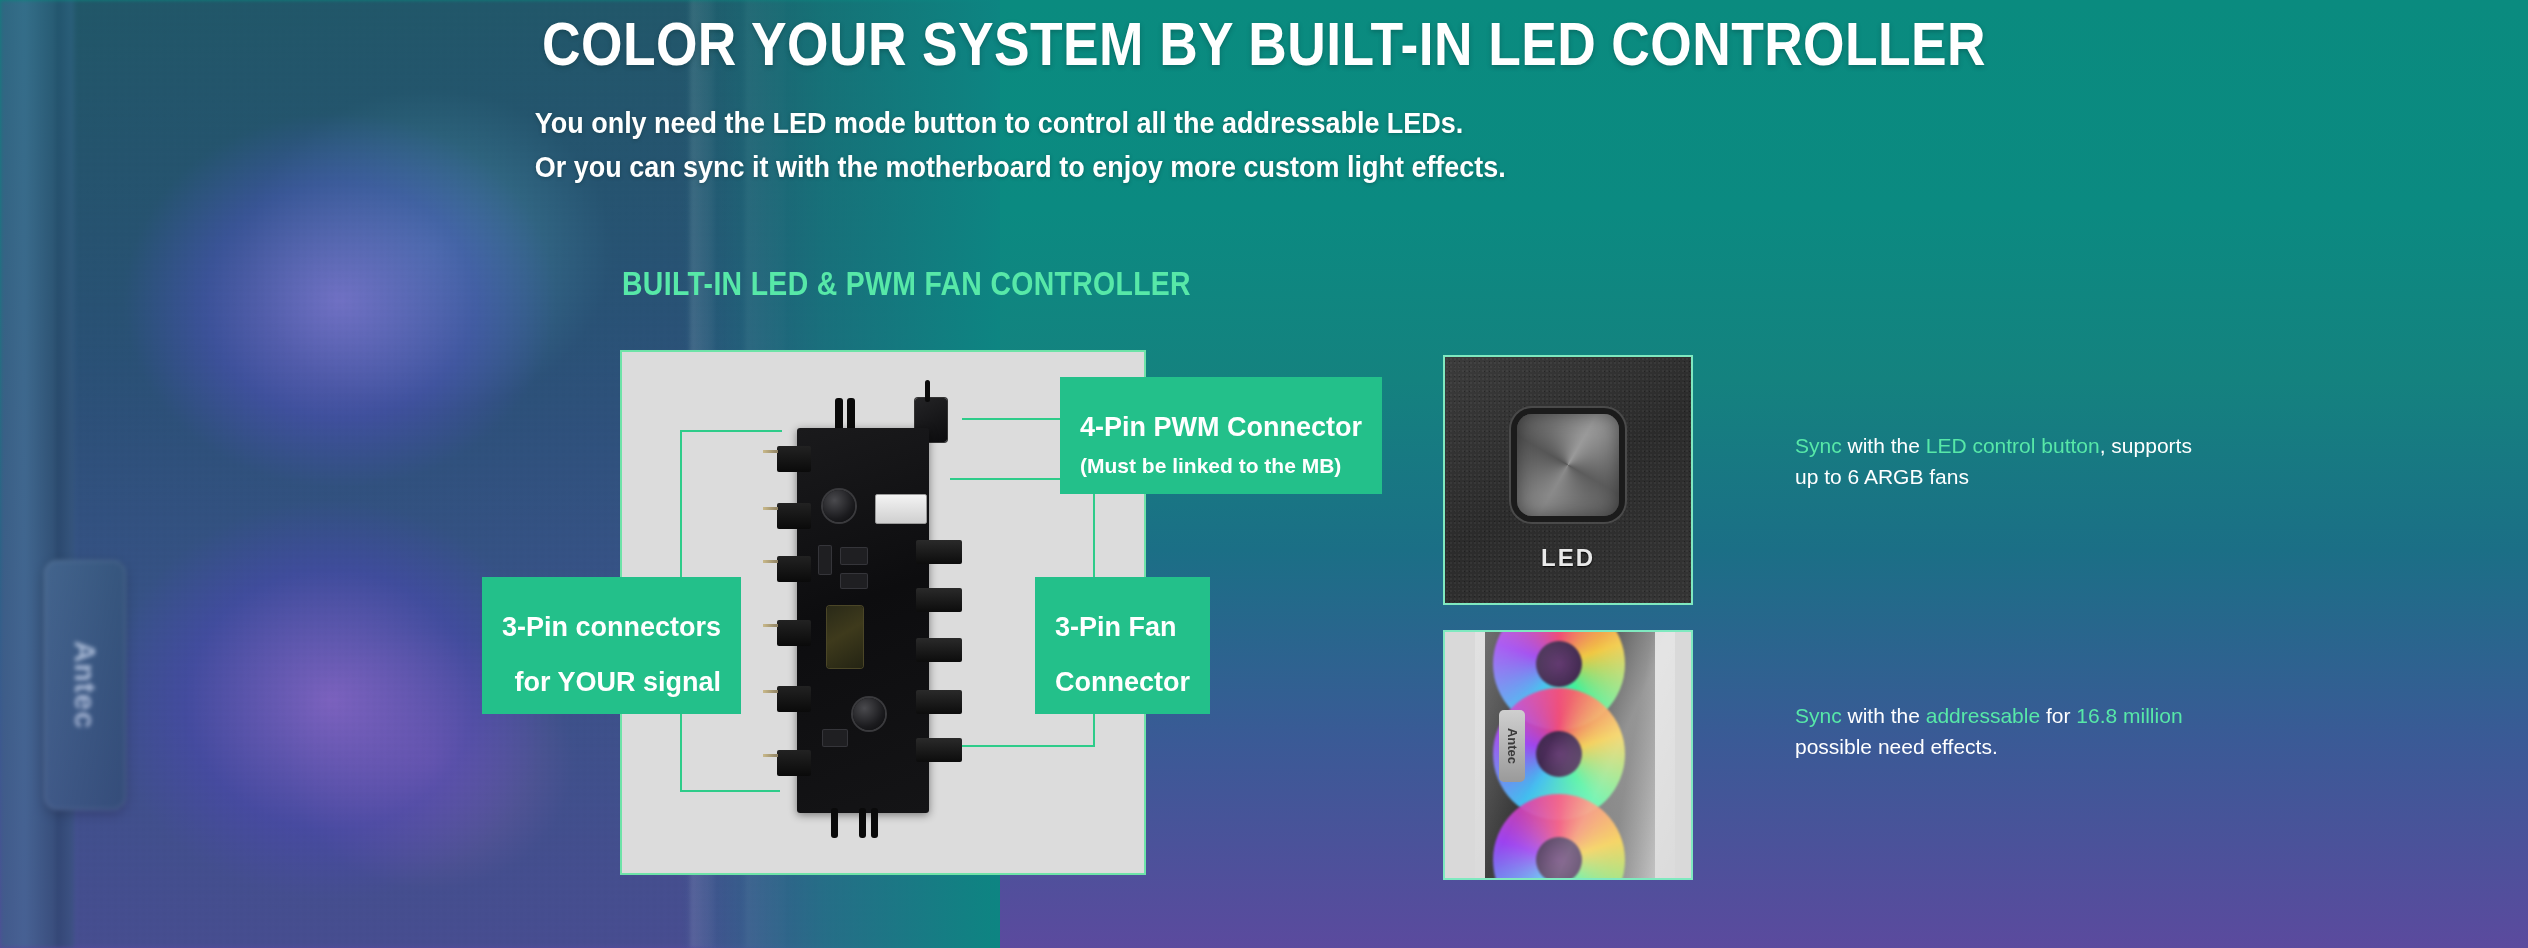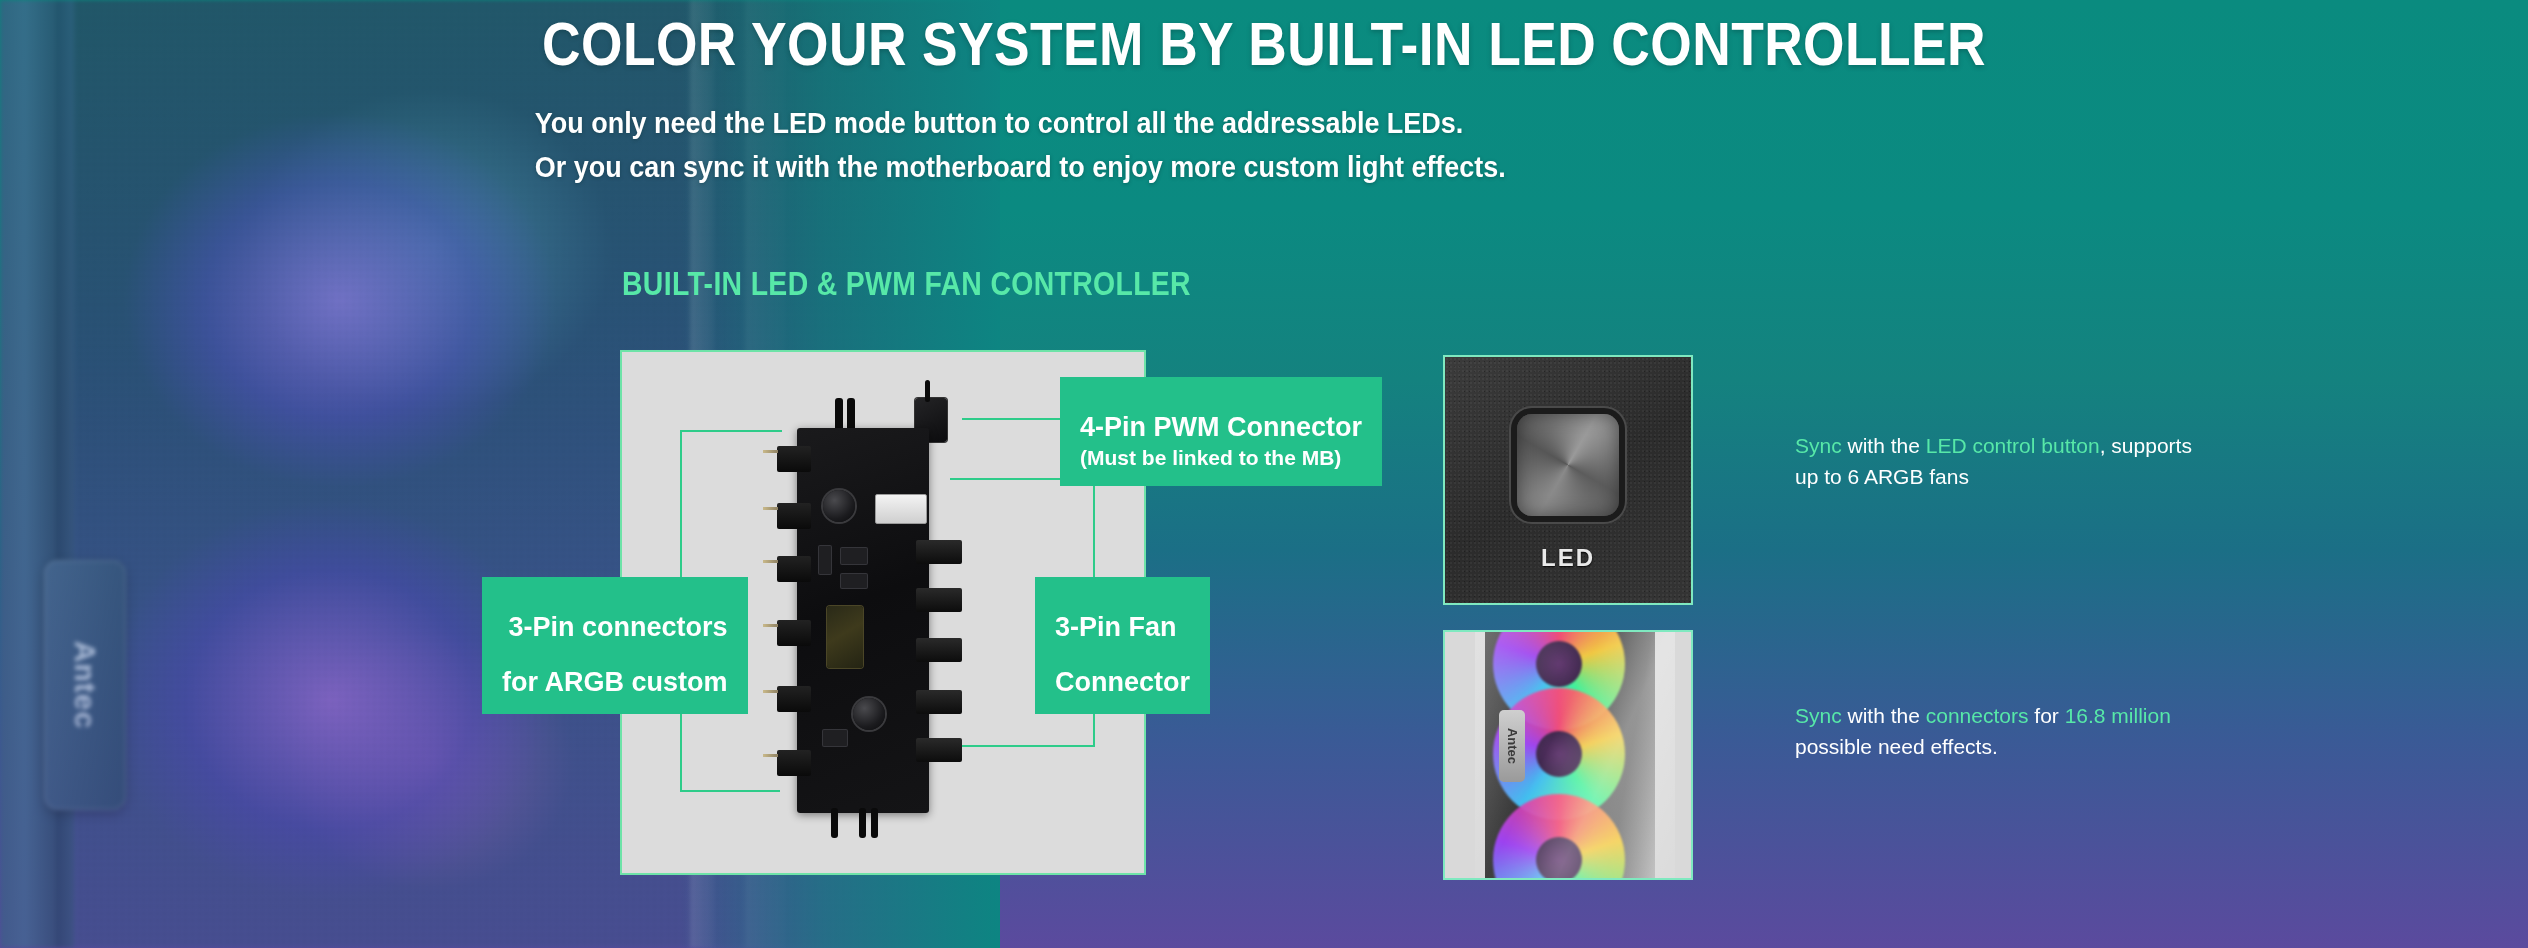--- a/index.html
+++ b/index.html
@@ -153,21 +153,21 @@
     border-radius:3px; box-shadow:0 0 0 1px #333;
   }
 
   
   .callout {
     position:absolute; z-index:7; background:#23c08a;
     color:#fff; font-weight:bold; padding:13px 20px 15px 20px;
     line-height:1.28;
   }
   .callout .t1 { font-size:27px; white-space:nowrap;margin-top:20px; }
-  .callout .t2 { font-size:21px; white-space:nowrap; margin-top:0; }
+  .callout .t2 { font-size:21px; white-space:nowrap; margin-top:8px; }
   #callout-pwm  { left:1060px; top:377px; }
   #callout-argb { left:482px;  top:577px;text-align:right; }
   #callout-fan  { left:1035px; top:577px; }
 
   
   .thumb {
     position:absolute; z-index:6; left:1443px; width:250px; height:250px;
     border:2px solid #7fe9c0; overflow:hidden;
   }
   #thumb-led { top:355px; }
@@ -321,21 +321,21 @@
   <div class="wire" style="left:96px; top:410px; width:7px; height:30px;"></div>
 </div>
 
 <div class="callout" id="callout-pwm">
   <div class="t1">4-Pin PWM Connector</div>
   <div class="t2">(Must be linked to the MB)</div>
 </div>
 
 <div class="callout" id="callout-argb">
   <div class="t1">3-Pin connectors</div>
-  <div class="t1">for ARGB custom</div>
+  <div class="t1">for YOUR signal</div>
 </div>
 
 <div class="callout" id="callout-fan">
   <div class="t1">3-Pin Fan</div>
   <div class="t1">Connector</div>
 </div>
 
 <div class="thumb" id="thumb-led">
   <div class="led-panel"></div>
   <div class="led-btn"></div>
@@ -353,14 +353,14 @@
       <span>Antec</span>
     </div>
   </div>
 </div>
 
 <div class="side-text" id="side-text-1">
   <span class="g">Sync</span><span> with the </span><span class="g">LED control button</span><span>, supports up to 6 ARGB fans</span>
 </div>
 
 <div class="side-text" id="side-text-2">
-  <span class="g">Sync</span><span> with the </span><span class="g">connectors</span><span> for </span><span class="g">16.8 million</span><span> possible need effects.</span>
+  <span class="g">Sync</span><span> with the </span><span class="g">addressable</span><span> for </span><span class="g">16.8 million</span><span> possible need effects.</span>
 </div>
 
 </body></html>

